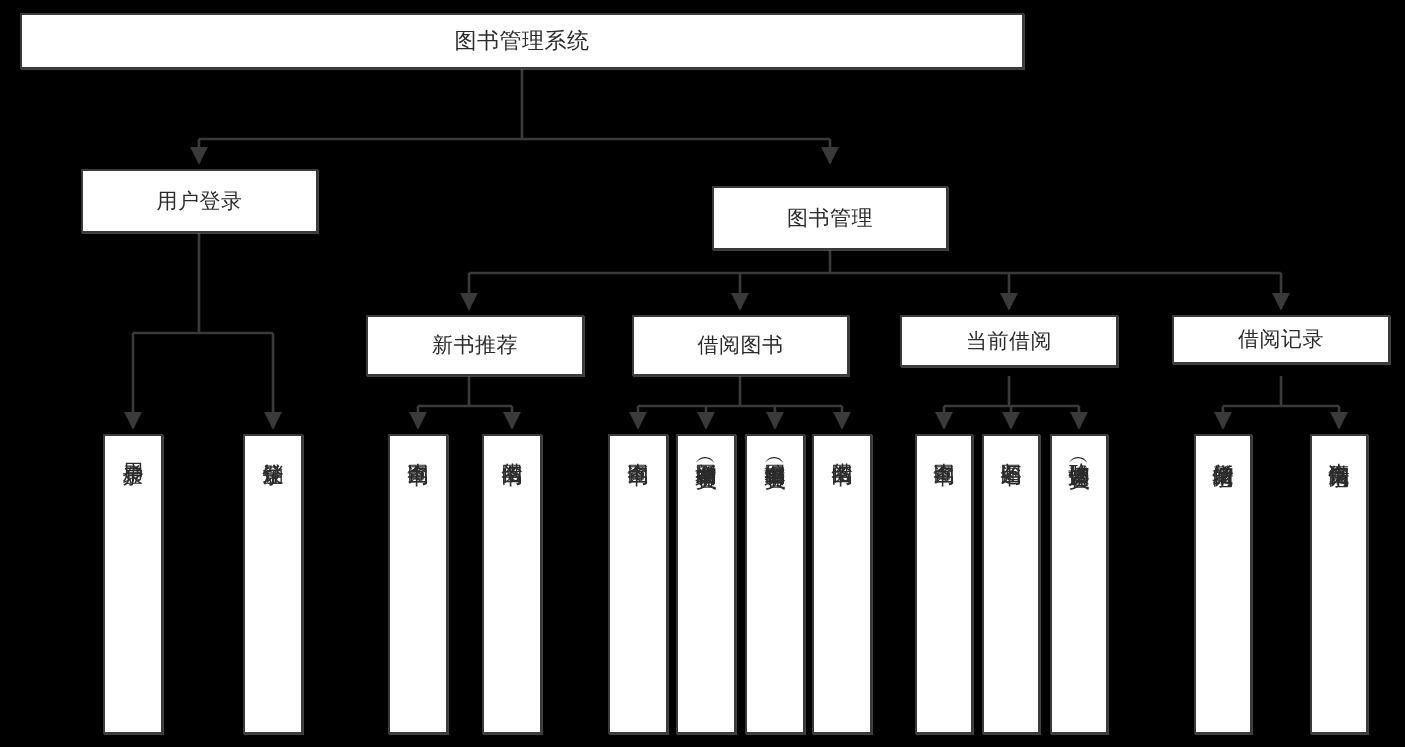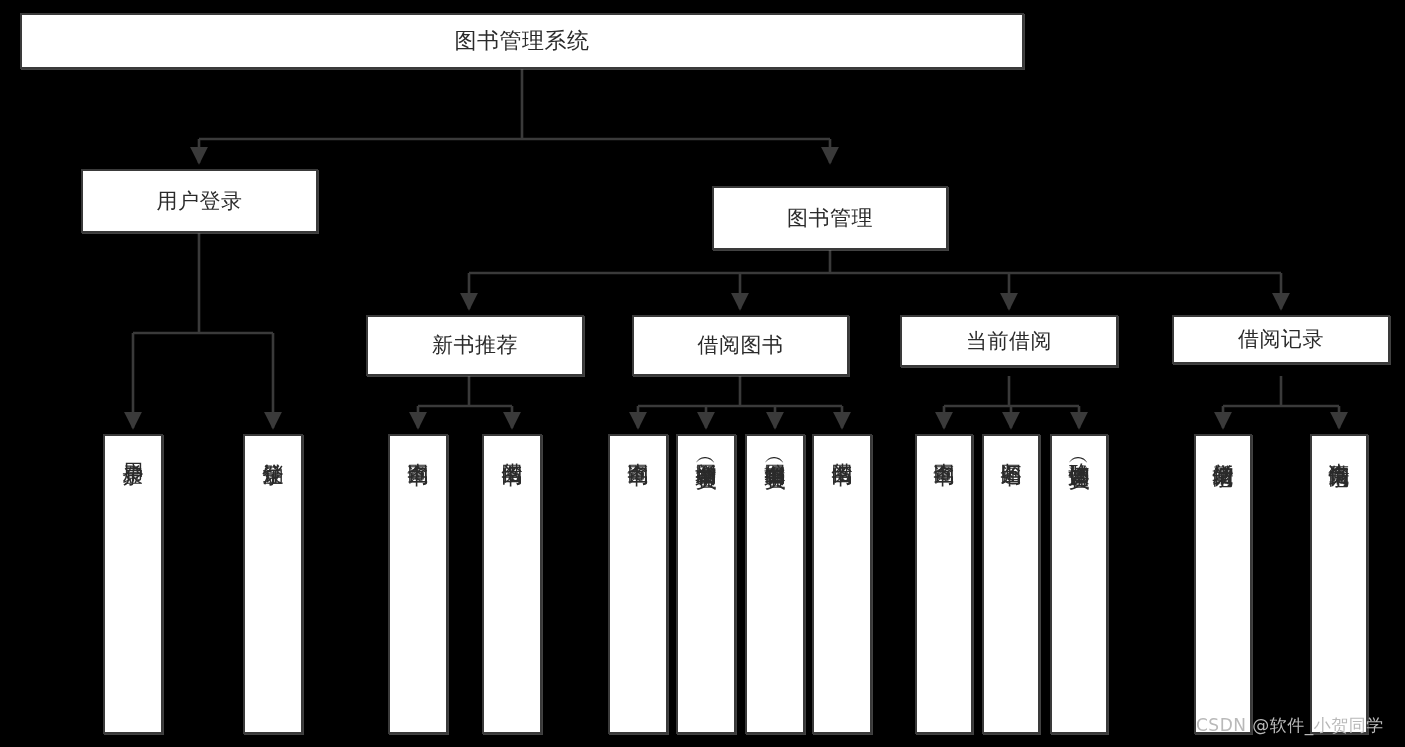--- a/index.html
+++ b/index.html
@@ -189,15 +189,14 @@
     <span class="label">确认归还（管理员）</span>
   </div>
 
   <div class="node vert" style="left:1194px; top:434px; width:58px; height:300px;">
     <span class="label">新增借阅记录</span>
   </div>
   <div class="node vert" style="left:1310px; top:434px; width:58px; height:300px;">
     <span class="label">查询借阅记录</span>
   </div>
 
-  <div class="watermark">CSDN @软件_小贺同学</div>
 
 </div>
 
 </body></html>

